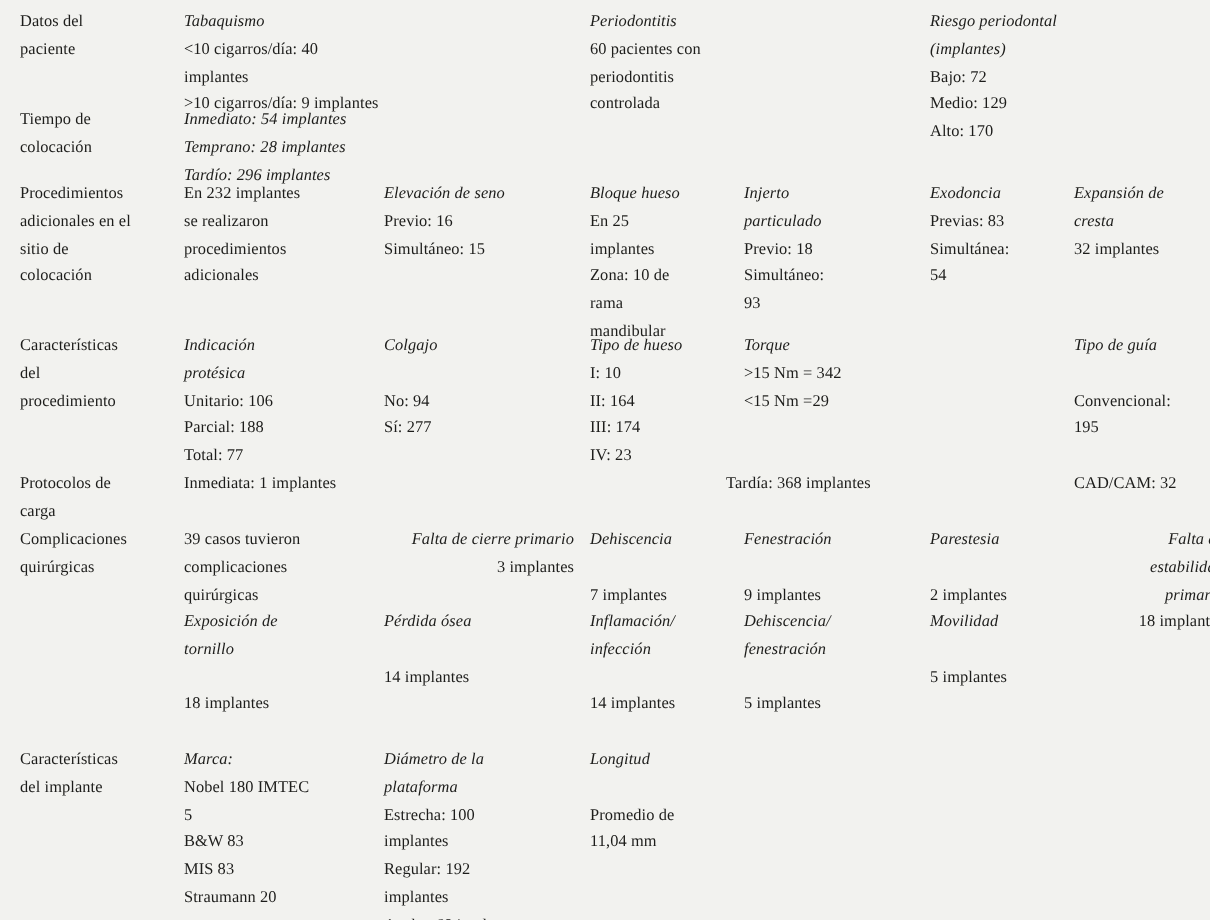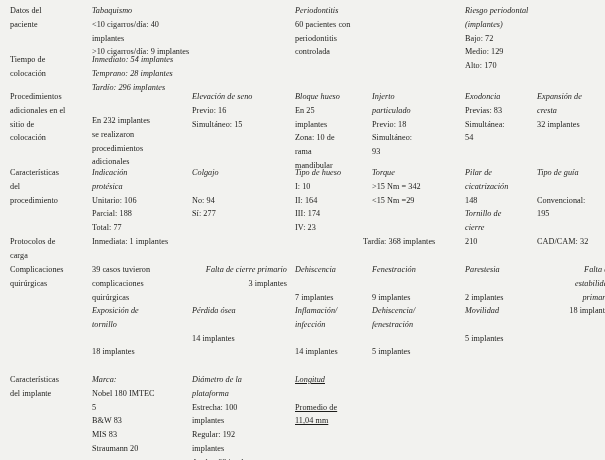--- a/index.html
+++ b/index.html
@@ -57,21 +57,21 @@
     <div class="cell" style="left: 10px; top: 53px; width: 80px;">Tiempo de
 colocación</div>
     <div class="cell" style="left: 92px; top: 53px; width: 98px;"><span class="italic">Inmediato: 54 implantes
 Temprano: 28 implantes
 Tardío: 296 implantes</span>
 </div>
     <div class="cell" style="left: 10px; top: 90px; width: 80px;">Procedimientos
 adicionales en el
 sitio de
 colocación</div>
-    <div class="cell" style="left: 92px; top: 90px; width: 98px; margin-top: 24px;"><span class="roman">En 232 implantes
+    <div class="cell" style="left: 92px; top: 90px; width: 98px;"><span class="roman">En 232 implantes
 se realizaron
 procedimientos
 adicionales</span>
 </div>
     <div class="cell" style="left: 192px; top: 90px; width: 95px;"><span class="italic">Elevación de seno</span>
 <span class="roman">Previo: 16
 Simultáneo: 15</span>
 </div>
     <div class="cell" style="left: 295px; top: 90px; width: 95px;"><span class="italic">Bloque hueso</span>
 <span class="roman">En 25
@@ -112,27 +112,20 @@
     <div class="cell" style="left: 295px; top: 166px; width: 95px;"><span class="italic">Tipo de hueso</span>
 <span class="roman">I: 10
 II: 164
 III: 174
 IV: 23</span>
 </div>
     <div class="cell" style="left: 372px; top: 166px; width: 95px;"><span class="italic">Torque</span>
 <span class="roman">&gt;15 Nm = 342
 &lt;15 Nm =29</span>
 </div>
-    <div class="cell" style="left: 465px; top: 166px; width: 95px;"><span class="italic">Pilar de
-cicatrización</span>
-<span class="roman">148</span>
-<span class="italic">Tornillo de
-cierre</span>
-<span class="roman">210</span>
-</div>
     <div class="cell" style="left: 537px; top: 166px; width: 66px;"><span class="italic">Tipo de guía</span>
 <span class="roman">
 Convencional:
 195
 
 CAD/CAM: 32</span>
 </div>
     <div class="cell" style="left: 10px; top: 235px; width: 80px;">Protocolos de
 carga</div>
     <div class="cell" style="left: 92px; top: 235px; width: 98px;"><span class="roman">Inmediata: 1 implantes</span>
@@ -198,18 +191,18 @@
 Straumann 20</span>
 </div>
     <div class="cell" style="left: 192px; top: 373px; width: 95px;"><span class="italic">Diámetro de la
 plataforma</span>
 <span class="roman">Estrecha: 100
 implantes
 Regular: 192
 implantes
 Ancha: 68 implantes</span>
 </div>
-    <div class="cell" style="left: 295px; top: 373px; width: 95px; text-decoration: underline;"><span class="italic">Longitud</span>
+    <div class="cell" style="left: 295px; top: 373px; width: 95px;"><span class="italic">Longitud</span>
 <span class="roman">
 Promedio de
 11,04 mm</span>
 </div>
   </div>
 
 </body></html>

